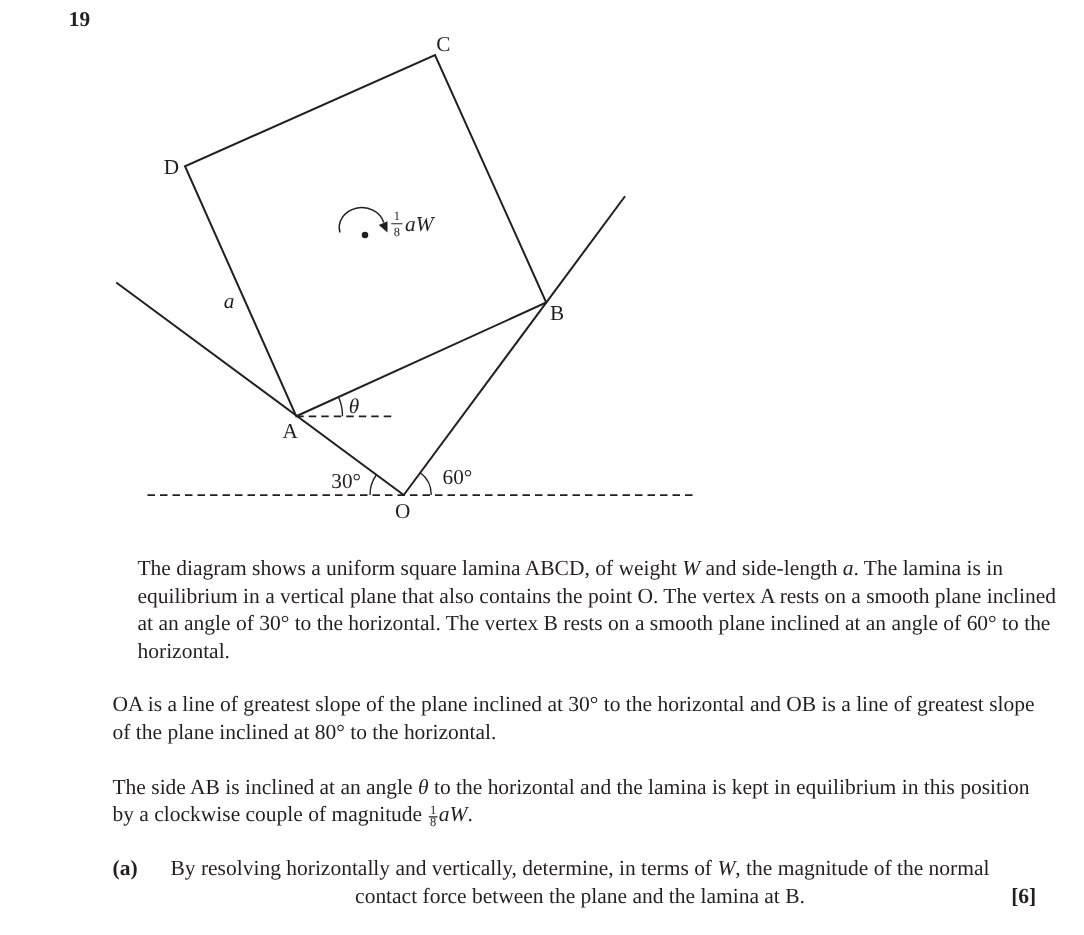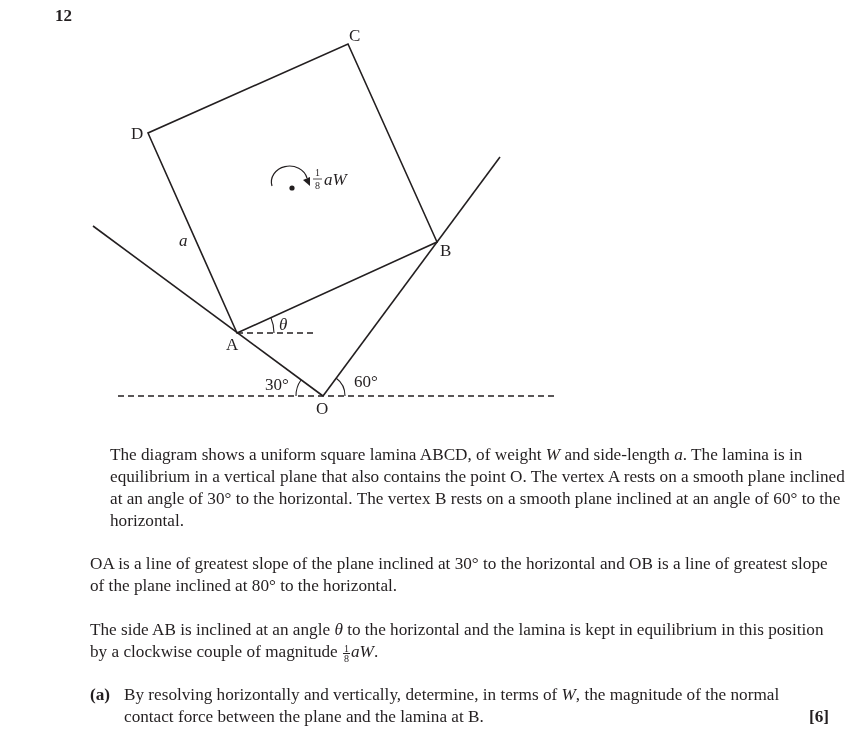--- a/index.html
+++ b/index.html
@@ -10,31 +10,31 @@
     .qnum { position: absolute; left: 55px; top: 6px; font-weight: bold; font-size: 17px; }
     svg.diagram { position: absolute; left: 0; top: 0; }
     .lbl { font-family: "Liberation Serif", serif; font-size: 17px; fill: #231f20; }
     .it { font-style: italic; }
     .para { position: absolute; left: 90px; width: 745px; font-size: 17.2px; line-height: 22px; }
     .p1 { top: 444px; margin-left: 20px; }
     .p2 { top: 553px; }
     .p3 { top: 619px; }
     .qa { position: absolute; left: 90px; top: 684px; width: 745px; font-size: 17.2px; line-height: 22px; }
     .qa .tag { position: absolute; left: 0; top: 0; font-weight: bold; }
-    .qa .body { position: absolute; left: 34px; top: 0; width: 680px; }
+    .qa .body { position: absolute; left: 34px; top: 0; width: 680px; text-align: center; }
     .qa .marks { position: absolute; right: 6px; top: 22px; font-weight: bold; }
     .frac { display: inline-block; vertical-align: middle; font-size: 10px; line-height: 9px; text-align: center; margin: 0 1px; }
     .frac span { display: block; }
     .frac .num { border-bottom: 0.8px solid #231f20; padding: 0 1px; }
     i { font-style: italic; }
   </style>
 </head>
 <body>
 
-<div class="qnum">12</div>
+<div class="qnum">19</div>
 
 <svg class="diagram" width="867" height="430" viewBox="0 0 867 430">
 
   <line x1="118" y1="396" x2="558" y2="396" stroke="#231f20" stroke-width="1.4" stroke-dasharray="6,4"></line>
 
   <line x1="237" y1="333" x2="315" y2="333" stroke="#231f20" stroke-width="1.4" stroke-dasharray="6,4"></line>
 
   <line x1="93" y1="226" x2="323" y2="396" stroke="#231f20" stroke-width="1.6"></line>
   <line x1="323" y1="396" x2="500" y2="157" stroke="#231f20" stroke-width="1.6"></line>
 

